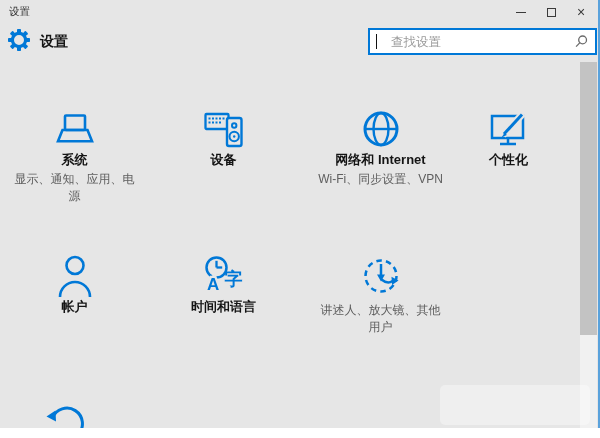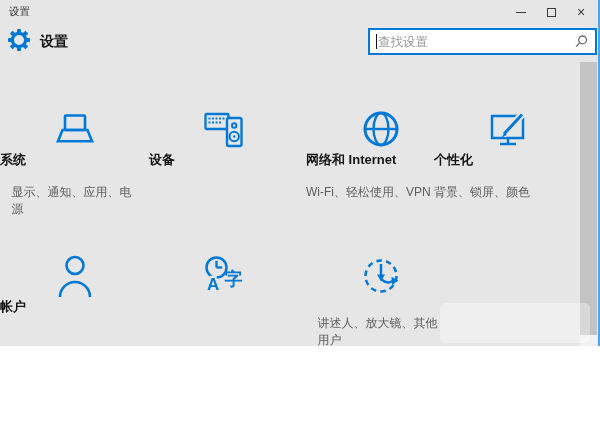--- a/index.html
+++ b/index.html
@@ -1,45 +1,45 @@
 <!DOCTYPE html>
 <html><head>
 <meta charset="utf-8">
 <style>
   html,body{margin:0;padding:0;}
   body{width:600px;height:438px;font-family:"Liberation Sans","DejaVu Sans",sans-serif;}
-  .window{position:relative;width:600px;height:346px;background:#e6e6e6;overflow:hidden;}
+  .window{position:relative;width:600px;height:428px;background:#e6e6e6;overflow:hidden;}
 
   
   .titlebar{position:absolute;top:0;left:0;right:0;height:24px;}
   .titlebar-title{position:absolute;left:9px;top:5px;font-size:10.5px;color:#2b2b2b;}
   .win-controls{position:absolute;right:4px;top:0;height:24px;display:flex;}
   .win-btn{width:30px;height:24px;display:flex;align-items:center;justify-content:center;cursor:default;}
   .min-glyph{width:10px;height:1px;background:#3a3a3a;}
   .max-glyph{width:9px;height:9px;border:1px solid #3a3a3a;box-sizing:border-box;}
   .close-glyph{font-size:14px;color:#3a3a3a;line-height:1;}
 
   
   .app-gear{position:absolute;left:8px;top:29px;}
   .app-title{position:absolute;left:40px;top:33px;font-size:14px;font-weight:bold;color:#161616;}
 
   
   .search-box{position:absolute;left:368px;top:28px;width:229px;height:27px;background:#fff;
     border:2px solid #0078d7;box-sizing:border-box;display:flex;align-items:center;padding:0 7px 0 6px;}
   .search-caret{width:1px;height:15px;background:#111;}
   .search-input{flex:1;border:none;outline:none;background:transparent;font-size:12.5px;color:#ec4899;
-    padding:0 0 0 1px;min-width:0;font-family:inherit;}
+    padding:0 0 0 1px;min-width:0;font-family:inherit;margin-left:13px;}
   .search-input::placeholder{color:#9a9a9a;}
   .magnifier{flex:none;}
 
   
-  .tile{position:absolute;width:149px;cursor:default;}
+  .tile{position:absolute;width:149px;text-align:center;cursor:default;}
   .tile-icon{height:46px;margin-top:6px;display:flex;align-items:center;justify-content:center;}
   .tile-title{font-size:13px;font-weight:bold;color:#141414;line-height:16px;}
-  .tile-sub{margin:16px auto 0;max-width:126px;font-size:12px;line-height:16.5px;color:#5e5e5e;}
+  .tile-sub{margin:3px auto 0;max-width:126px;font-size:12px;line-height:16.5px;color:#5e5e5e;}
   .tile-sub.nowrap{white-space:nowrap;max-width:none;}
   .r1{top:100px;} .r2{top:247px;} .r3{top:394px;}
   .c1{left:0;} .c2{left:149px;} .c3{left:306px;} .c4{left:434px;}
 
   svg{display:block;}
   svg text{font-family:"Liberation Sans","DejaVu Sans",sans-serif;}
   .stroke{stroke:#0078d7;fill:none;}
 
   
   .scroll-track{position:absolute;left:580px;top:62px;width:17px;height:376px;background:#f1f1f1;}
@@ -133,36 +133,35 @@
 
   <div class="tile r1 c3">
     <div class="tile-icon">
       <svg width="38" height="38" viewBox="0 0 38 38">
         <circle cx="19" cy="19" r="16" class="stroke" stroke-width="3"></circle>
         <ellipse cx="19" cy="19" rx="7.5" ry="16" class="stroke" stroke-width="2.4"></ellipse>
         <line x1="3" y1="19" x2="35" y2="19" class="stroke" stroke-width="2.4"></line>
       </svg>
     </div>
     <div class="tile-title">网络和 Internet</div>
-    <div class="tile-sub nowrap">Wi-Fi、轻松使用、VPN</div>
+    <div class="tile-sub nowrap">Wi-Fi、同步设置、VPN</div>
   </div>
 
   <div class="tile r1 c4">
     <div class="tile-icon">
       <svg width="40" height="37" viewBox="0 0 40 37">
         <rect x="3" y="5" width="31" height="22" class="stroke" stroke-width="2.5"></rect>
         <line x1="19" y1="27" x2="19" y2="32" class="stroke" stroke-width="2.5"></line>
         <line x1="11" y1="33" x2="27" y2="33" class="stroke" stroke-width="2.5"></line>
         <line x1="14" y1="24" x2="34" y2="2.5" stroke="#e6e6e6" stroke-width="7"></line>
         <line x1="15" y1="23" x2="33" y2="3.5" class="stroke" stroke-width="3"></line>
         <path d="M15.8,21.5 L17.8,24 L12.5,26.5 Z" fill="#0078d7"></path>
       </svg>
     </div>
     <div class="tile-title">个性化</div>
-    <div class="tile-sub nowrap">背景、锁屏、颜色</div>
   </div>
 
   <div class="tile r2 c1">
     <div class="tile-icon">
       <svg width="36" height="43" viewBox="0 0 36 43">
         <circle cx="18" cy="10.5" r="8.5" class="stroke" stroke-width="2.6"></circle>
         <path d="M3,42 A15,15 0 0 1 33,42" class="stroke" stroke-width="2.6"></path>
       </svg>
     </div>
     <div class="tile-title">帐户</div>
@@ -171,20 +170,21 @@
   <div class="tile r2 c2">
     <div class="tile-icon">
       <svg width="42" height="40" viewBox="0 0 42 40">
         <circle cx="13.5" cy="11.5" r="10" class="stroke" stroke-width="2.5"></circle>
         <line x1="13.5" y1="11.5" x2="13.5" y2="4.8" class="stroke" stroke-width="2.3"></line>
         <line x1="13.5" y1="11.5" x2="19.2" y2="11.5" class="stroke" stroke-width="2.3"></line>
         <text x="4" y="33.5" font-size="17" font-weight="bold" fill="#0078d7" stroke="#e6e6e6" stroke-width="4.5" paint-order="stroke">A</text>
         <text x="21.5" y="28.5" font-size="18" font-weight="bold" fill="#0078d7">字</text>
       </svg>
     </div>
+    <div class="tile-title">时间和语言</div>
   </div>
 
   <div class="tile r2 c3">
     <div class="tile-icon">
       <svg width="40" height="40" viewBox="0 0 40 40">
         <circle cx="20" cy="20" r="15.5" class="stroke" stroke-width="2.5" stroke-dasharray="5.5 4.2"></circle>
         <line x1="20" y1="8" x2="20" y2="19.5" class="stroke" stroke-width="2.5"></line>
         <path d="M16,18.5 L24,18.5 L20,25.5 Z" fill="#0078d7"></path>
         <path d="M20.5,23.5 Q26.5,28.5 31.5,25" class="stroke" stroke-width="2.5"></path>
         <path d="M30.5,20.8 L37.5,24.5 L31,29 Z" fill="#0078d7"></path>

